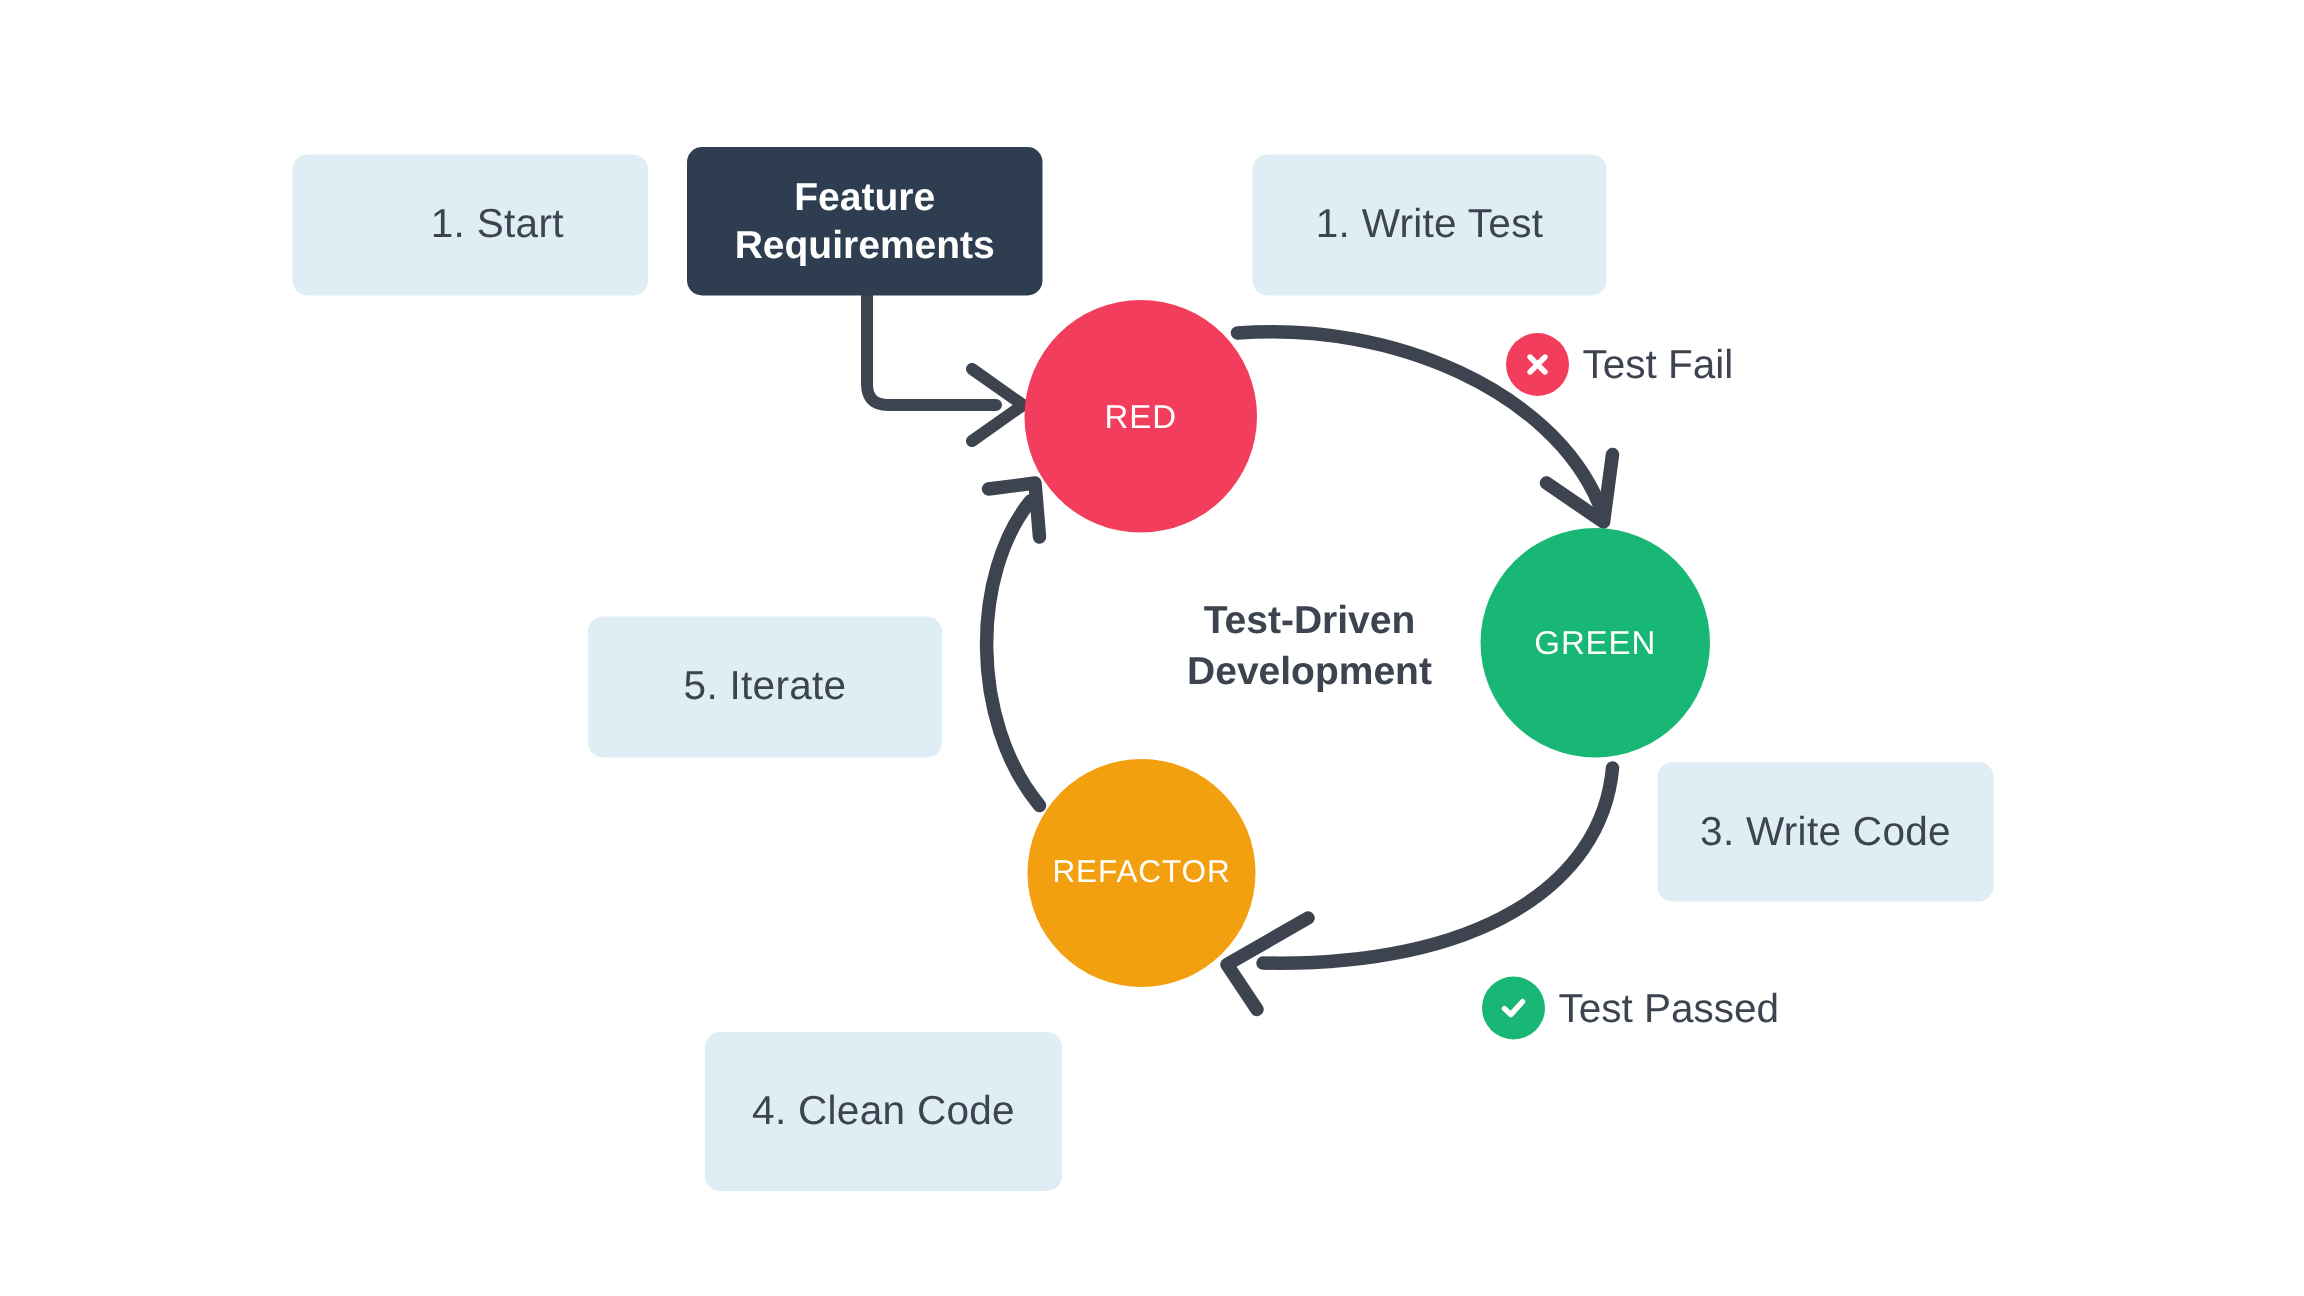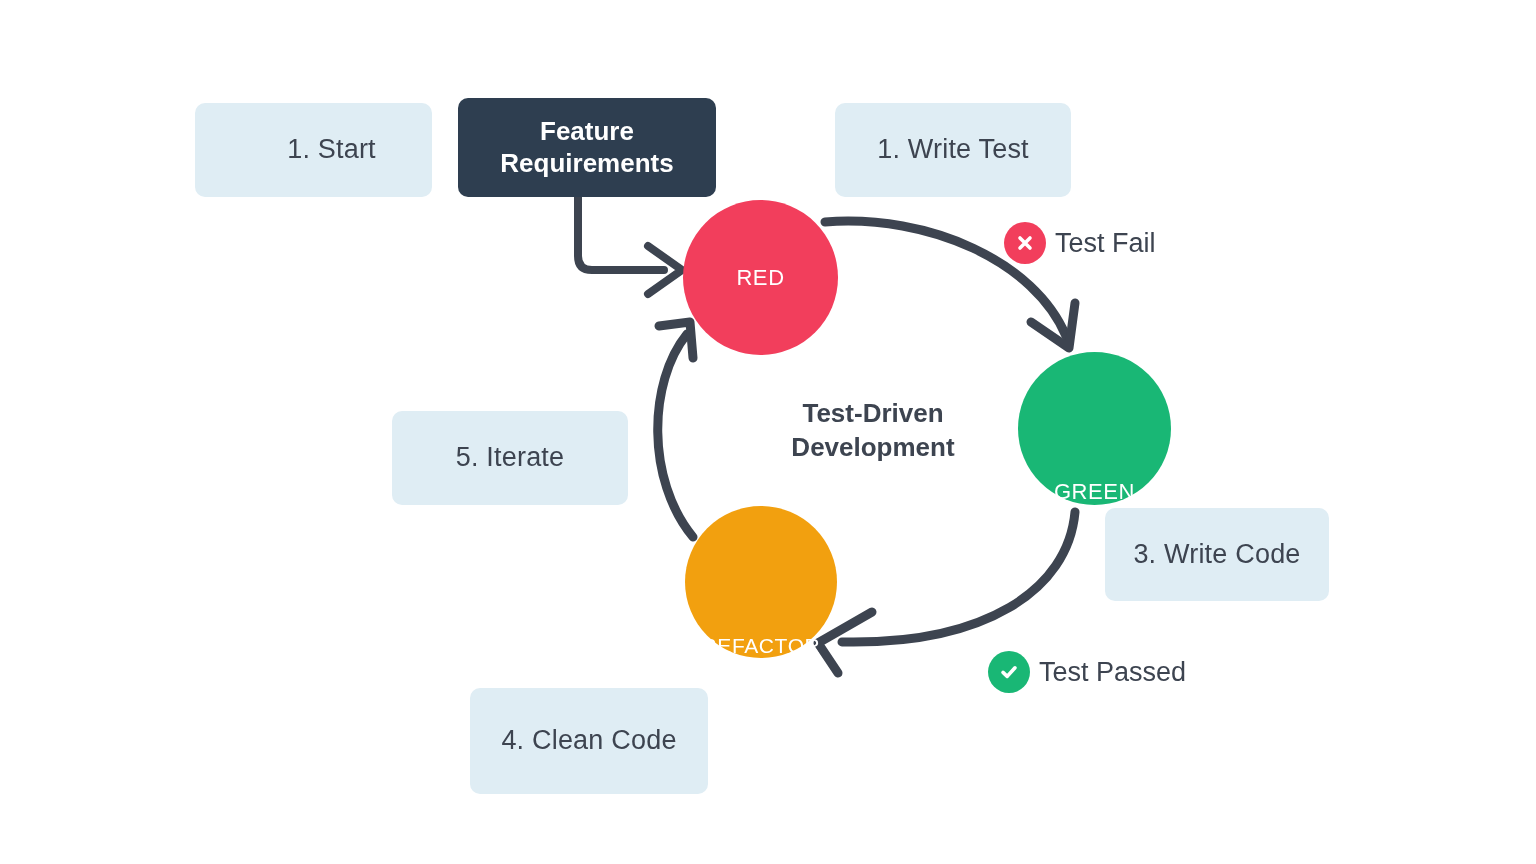--- a/index.html
+++ b/index.html
@@ -59,21 +59,21 @@
     display: flex;
     align-items: center;
     justify-content: center;
     color: #ffffff;
     font-weight: 400;
     letter-spacing: 0.6px;
     text-align: center;
   }
   .circle-red    { background: #f23e5c; }
   .circle-green  { background: #19b775; }
-  .circle-orange { background: #f2a00f; align-items: flex-end; }
+  .circle-orange { background: #f2a00f; }
 
   
   .center-title {
     position: absolute;
     text-align: center;
     color: #3d4450;
     font-size: 26px;
     font-weight: 700;
     line-height: 1.32;
     white-space: pre-line;
@@ -155,30 +155,30 @@
   </div>
 
   <div class="step-box" style="left:470px; top:688px; width:238px; height:106px;text-align:right;">
     <span>4. Clean Code</span>
   </div>
 
   <div class="step-box" style="left:392px; top:411px; width:236px; height:94px;">
     <span>5. Iterate</span>
   </div>
 
-  <div class="feature-box" style="left:458px; top:98px; width:258px; height:99px;">
+  <div class="feature-box" style="left:458px; top:98px; width:237px; height:99px;">
     <span>Feature
 Requirements</span>
   </div>
 
   <div class="phase-circle circle-red" style="left:683px; top:200px; width:155px; height:155px; font-size:22px;">
     <span>RED</span>
   </div>
 
-  <div class="phase-circle circle-green" style="left:1018px; top:352px; width:153px; height:153px; font-size:22px;align-items:flex-end;">
+  <div class="phase-circle circle-green" style="left:987px; top:352px; width:153px; height:153px; font-size:22px;">
     <span>GREEN</span>
   </div>
 
   <div class="phase-circle circle-orange" style="left:685px; top:506px; width:152px; height:152px; font-size:21px;">
     <span>REFACTOR</span>
   </div>
 
   <div class="center-title" style="left:753px; top:396px; width:240px;">Test-Driven
 Development</div>
 

